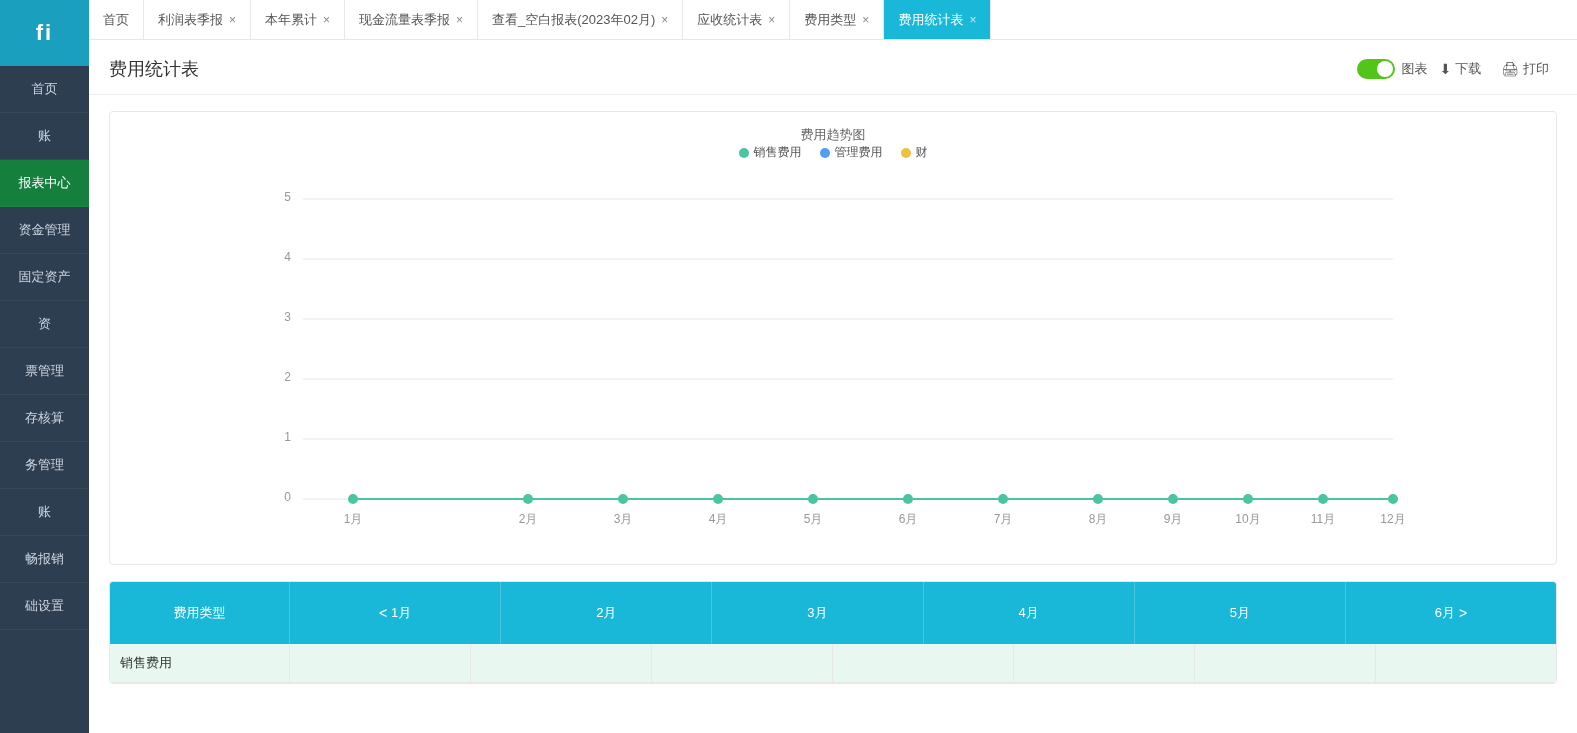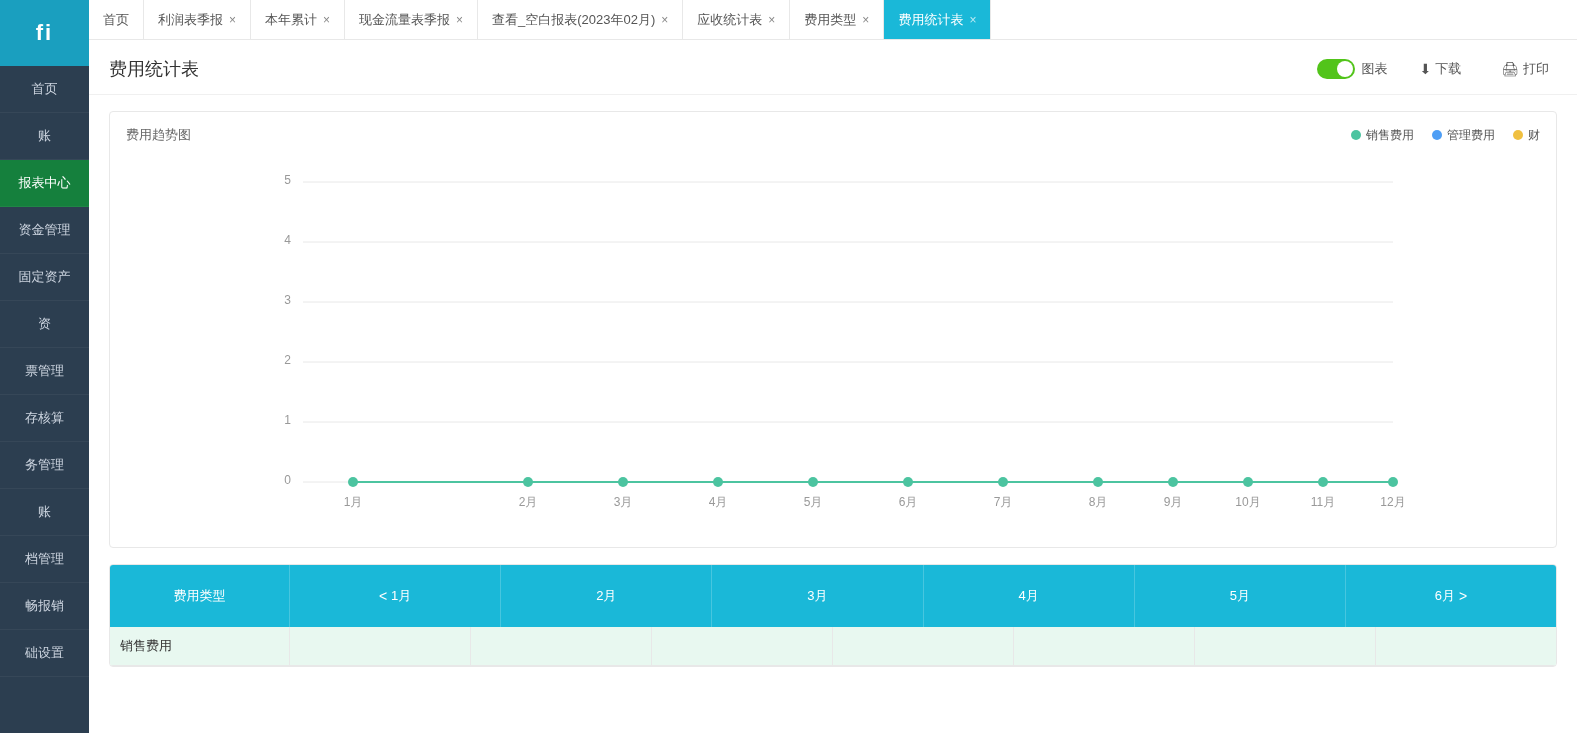--- a/index.html
+++ b/index.html
@@ -96,21 +96,21 @@
       border-bottom: 1px solid #f0f0f0;
     }
     .page-title {
       font-size: 18px;
       font-weight: 500;
       color: #333;
     }
     .header-actions {
       display: flex;
       align-items: center;
-      gap: 24px;
+      gap: 4px;
     }
     .toggle-wrap {
       display: flex;
       align-items: center;
       gap: 6px;
     }
     .toggle {
       width: 38px;
       height: 20px;
       background: #52c41a;
@@ -146,20 +146,21 @@
       border: 1px solid #e8e8e8;
       border-radius: 4px;
       background: white;
       padding: 14px 16px 20px;
     }
     .chart-header {
       display: flex;
       align-items: center;
       justify-content: space-between;
       margin-bottom: 10px;
+      flex-direction: column;
     }
     .chart-title { font-size: 13px; color: #666; }
     .chart-legend {
       display: flex;
       align-items: center;
       gap: 18px;
     }
     .legend-item {
       display: flex;
       align-items: center;
@@ -231,21 +232,20 @@
   <div class="sidebar-item">首页</div>
   <div class="sidebar-item">账</div>
   <div class="sidebar-item active">报表中心</div>
   <div class="sidebar-item">资金管理</div>
   <div class="sidebar-item">固定资产</div>
   <div class="sidebar-item">资</div>
   <div class="sidebar-item">票管理</div>
   <div class="sidebar-item">存核算</div>
   <div class="sidebar-item">务管理</div>
   <div class="sidebar-item">账</div>
-  <div class="sidebar-item">档管理</div>
   <div class="sidebar-item">畅报销</div>
   <div class="sidebar-item">础设置</div>
 </div>
 
 <div class="main">
 
   <div class="tab-bar">
     <div class="tab">
       <span>首页</span>
     </div>

